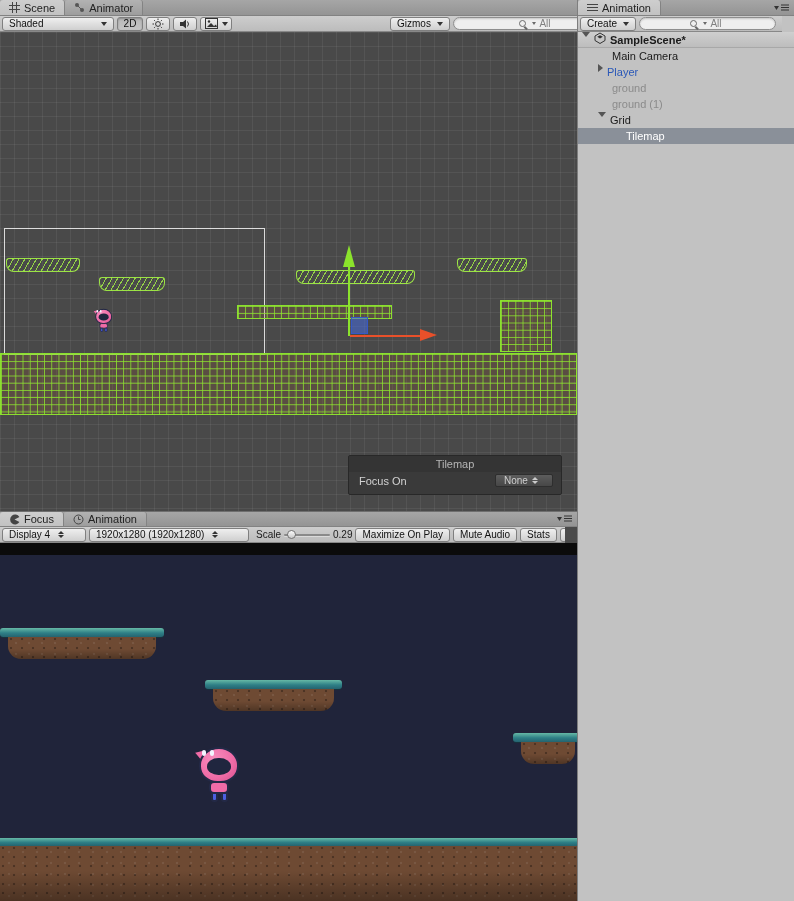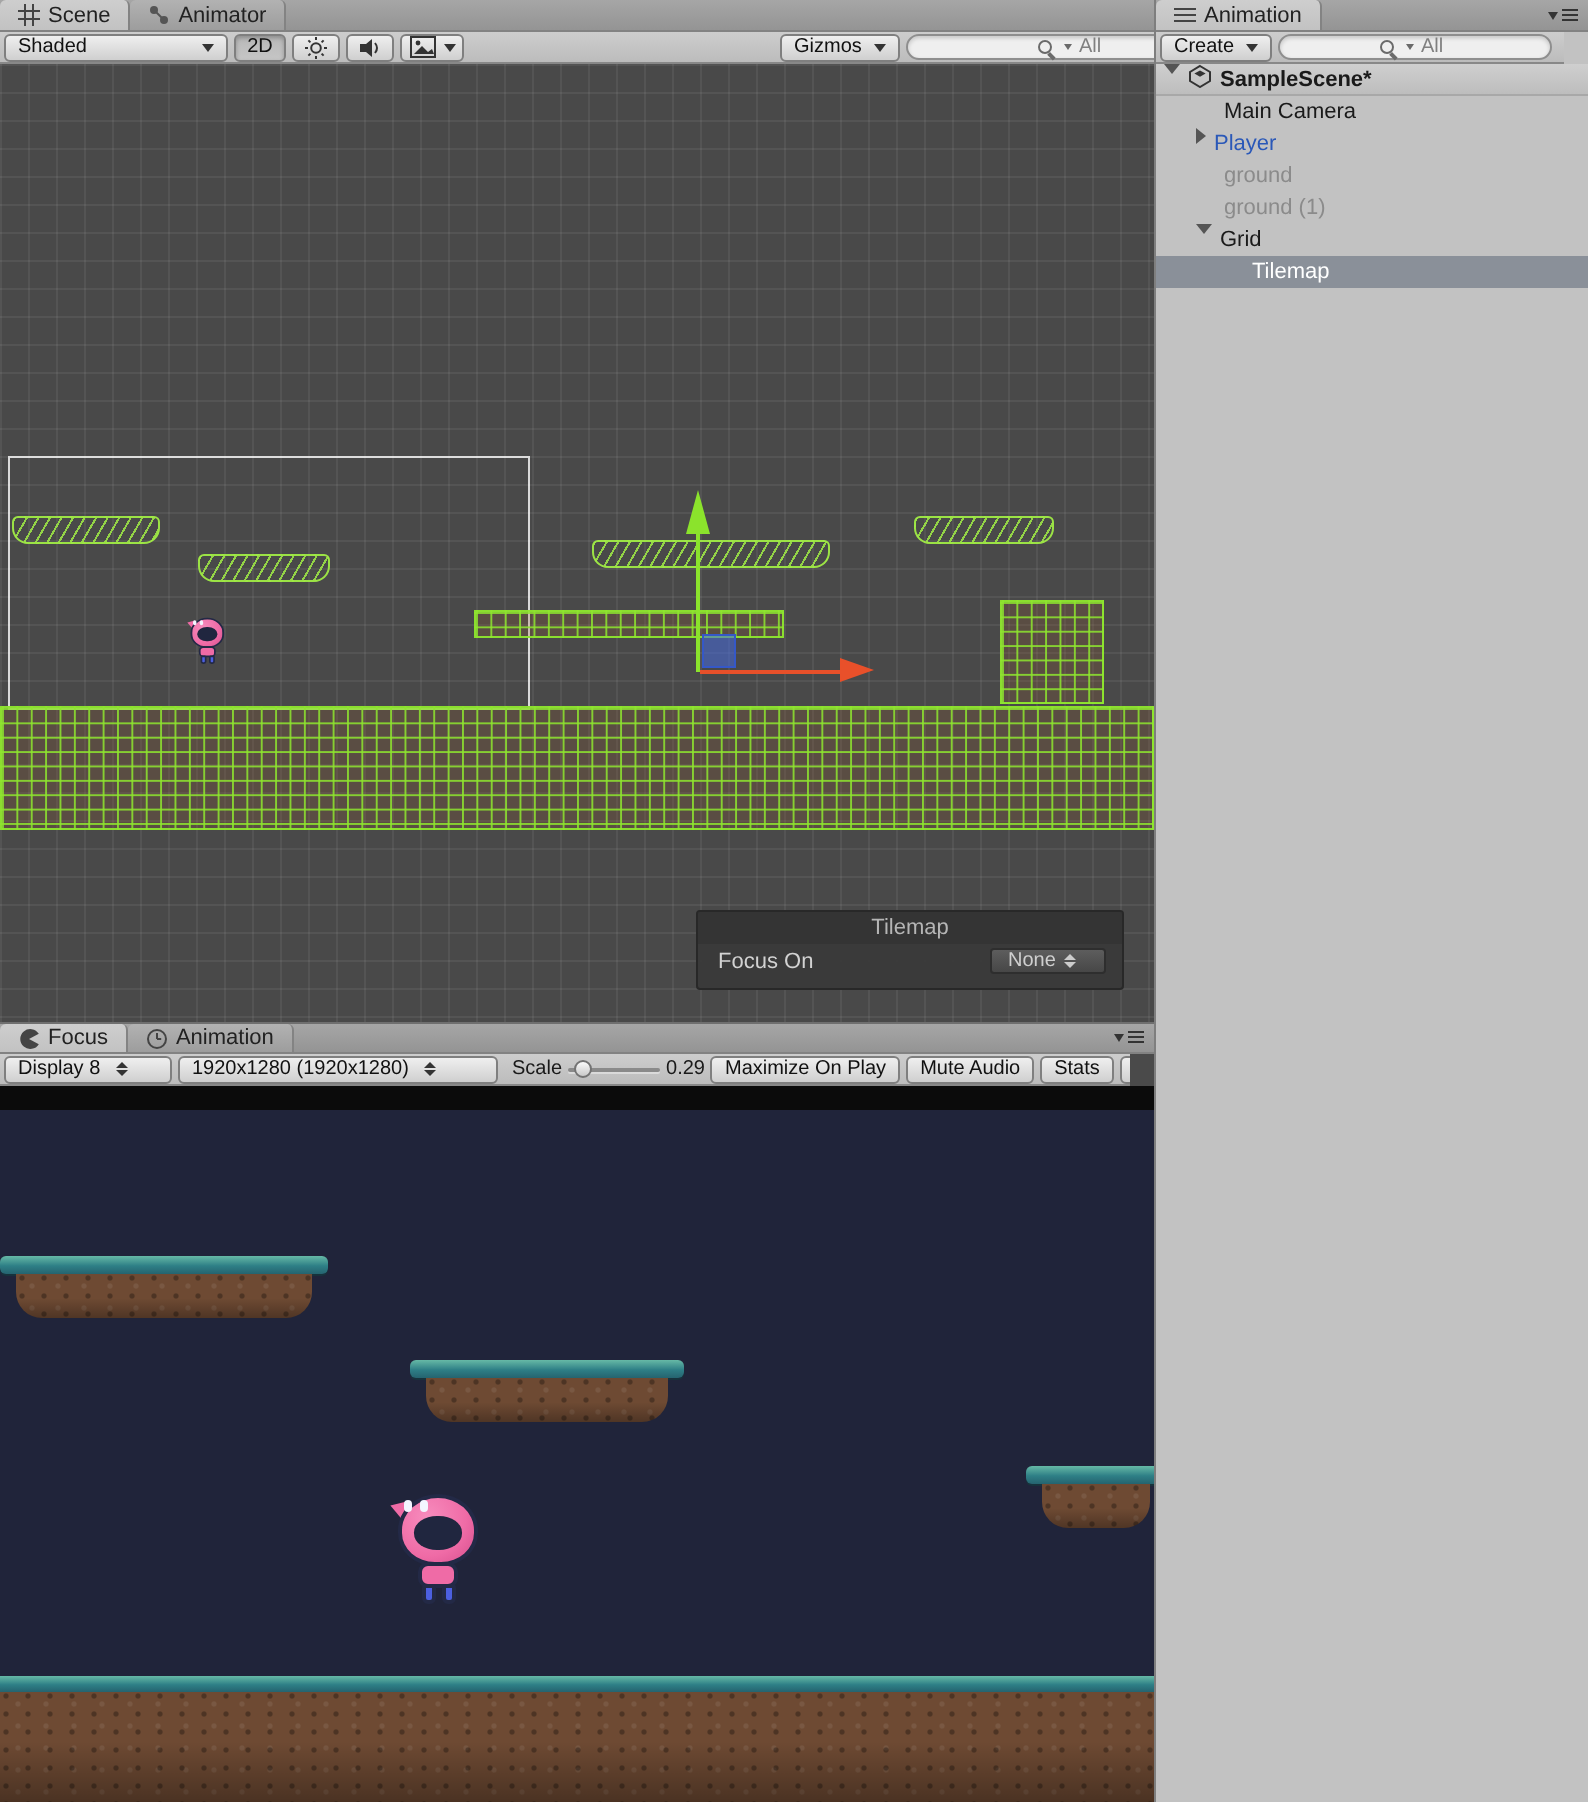--- a/index.html
+++ b/index.html
@@ -315,21 +315,21 @@
               <line x1="7" y1="1" x2="15" y2="1"></line>
               <line x1="7" y1="3.5" x2="15" y2="3.5"></line>
               <line x1="7" y1="6" x2="15" y2="6"></line>
             </g>
           </svg>
       </div>
     </div>
 
     <div class="toolbar">
       <div class="dd" style="width:84px;">
-        <span>Display 8</span>
+        <span>Display 4</span>
         <span class="pop">
             <i class="up"></i>
             <i class="dn"></i>
           </span>
       </div>
       <div class="dd" style="width:160px;">
         <span>1920x1280 (1920x1280)</span>
         <span class="pop">
             <i class="up"></i>
             <i class="dn"></i>

